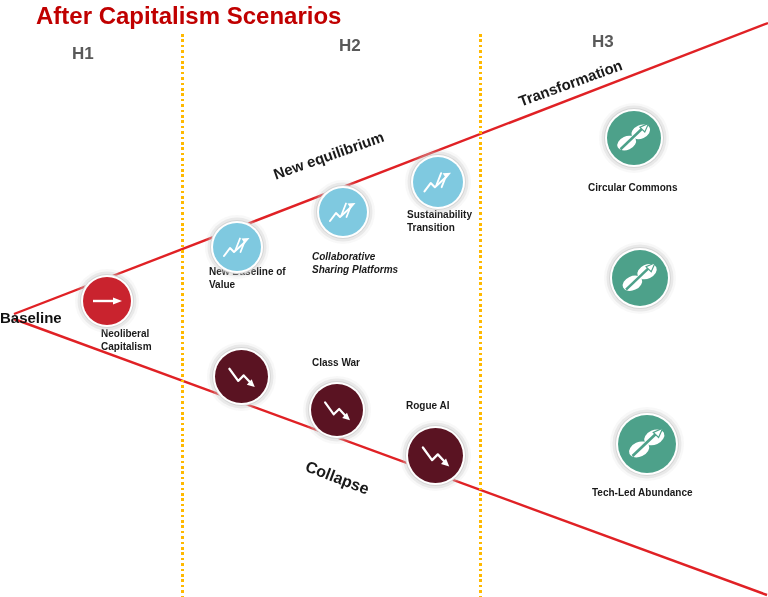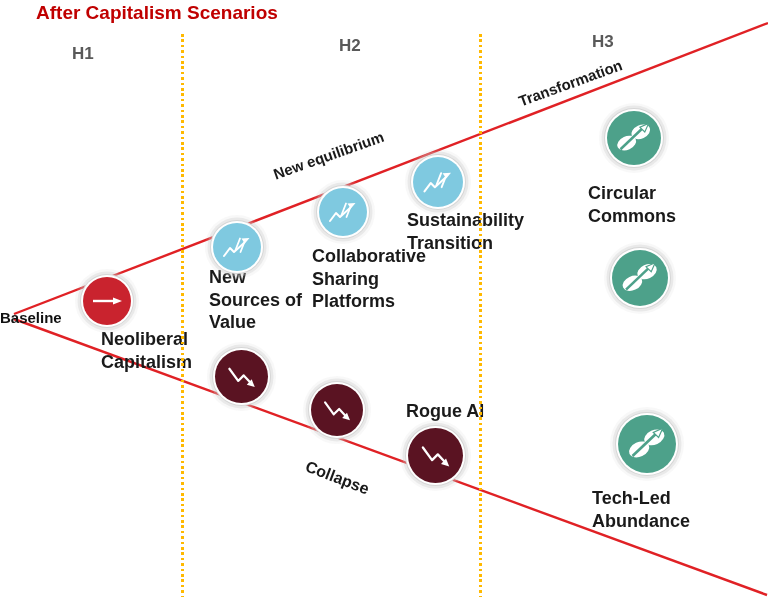--- a/index.html
+++ b/index.html
@@ -1,21 +1,21 @@
 <!DOCTYPE html>
 <html><head>
 <meta charset="utf-8">
 <style>
   html,body{margin:0;padding:0;background:#ffffff;}
   #canvas{
     position:relative;width:768px;height:597px;background:#ffffff;overflow:hidden;
     font-family:"Liberation Sans",sans-serif;
   }
   .title{
-    position:absolute;left:36px;top:2px;font-size:19px;font-weight:bold;color:#C00000;z-index:5;white-space:nowrap;
+    position:absolute;left:36px;top:2px;font-size:24px;font-weight:bold;color:#C00000;z-index:5;white-space:nowrap;
   }
   .horizon{
     position:absolute;font-size:17px;font-weight:bold;color:#595959;z-index:5;white-space:nowrap;
   }
   #h1-label{left:72px;top:44px;}
   #h2-label{left:339px;top:36px;}
   #h3-label{left:592px;top:32px;}
   .dotted-line{
     position:absolute;top:34px;bottom:0;width:3px;z-index:4;
     background-image:repeating-linear-gradient(to bottom,#FFB900 0 2.6px,transparent 2.6px 5.4px);
@@ -36,21 +36,21 @@
   .node{
     position:absolute;border-radius:50%;z-index:3;display:flex;align-items:center;justify-content:center;
     box-shadow:0 0 0 2px #ffffff,0 0 0 3px #d6d6d6,0 0 0 5.5px rgba(200,200,200,0.30),0 0 0 8px rgba(205,205,205,0.14);
   }
   .node svg{width:100%;height:100%;display:block;}
   .node.red{background:#C9232E;}
   .node.blue{background:#7FC9E0;}
   .node.maroon{background:#5A1322;}
   .node.teal{background:#4DA18A;}
   .nlabel{
-    position:absolute;font-size:18px;font-weight:bold;color:#1a1a1a;line-height:1.26;z-index:2;
+    position:absolute;font-size:10px;font-weight:bold;color:#1a1a1a;line-height:1.26;z-index:2;
   }
 </style>
 </head>
 <body>
 
 <div id="canvas">
 
   <svg id="cone-lines" width="768" height="597" viewBox="0 0 768 597">
     <line x1="14" y1="314" x2="768" y2="23" stroke="#E02125" stroke-width="2.4"></line>
     <line x1="14" y1="319" x2="767" y2="595" stroke="#E02125" stroke-width="2.4"></line>
@@ -145,20 +145,21 @@
   <div class="node teal" style="left:618px;top:415px;width:58px;height:58px;">
     <svg viewBox="0 0 48 48">
       <ellipse cx="17.5" cy="28.5" rx="8.8" ry="6" transform="rotate(-25 17.5 28.5)" fill="#ffffff"></ellipse>
       <ellipse cx="30" cy="18.5" rx="8.8" ry="6" transform="rotate(-25 30 18.5)" fill="#ffffff"></ellipse>
       <line x1="12" y1="34" x2="33" y2="14" stroke="#4DA18A" stroke-width="2.2"></line>
       <polygon points="37,11 33.6,18.6 29.2,14.4" fill="#ffffff" stroke="#4DA18A" stroke-width="1"></polygon>
     </svg>
   </div>
 
   <div class="nlabel" style="left:101px;top:328px;width:84px;">Neoliberal Capitalism</div>
-  <div class="nlabel" style="left:209px;top:266px;width:100px;">New Sources of Value</div>
-  <div class="nlabel" style="left:312px;top:245px;width:100px;">Collaborative Sharing Platforms</div>
+  <div class="nlabel" style="left:209px;top:266px;width:100px;">New Baseline of Value</div>
+  <div class="nlabel" style="left:312px;top:251px;width:100px;font-style:italic;">Collaborative Sharing Platforms</div>
   <div class="nlabel" style="left:407px;top:209px;width:96px;">Sustainability Transition</div>
+  <div class="nlabel" style="left:312px;top:357px;width:110px;">Class War</div>
   <div class="nlabel" style="left:406px;top:400px;width:110px;">Rogue AI</div>
   <div class="nlabel" style="left:588px;top:182px;width:150px;">Circular Commons</div>
   <div class="nlabel" style="left:592px;top:487px;width:165px;">Tech-Led Abundance</div>
 
 </div>
 
 </body></html>

